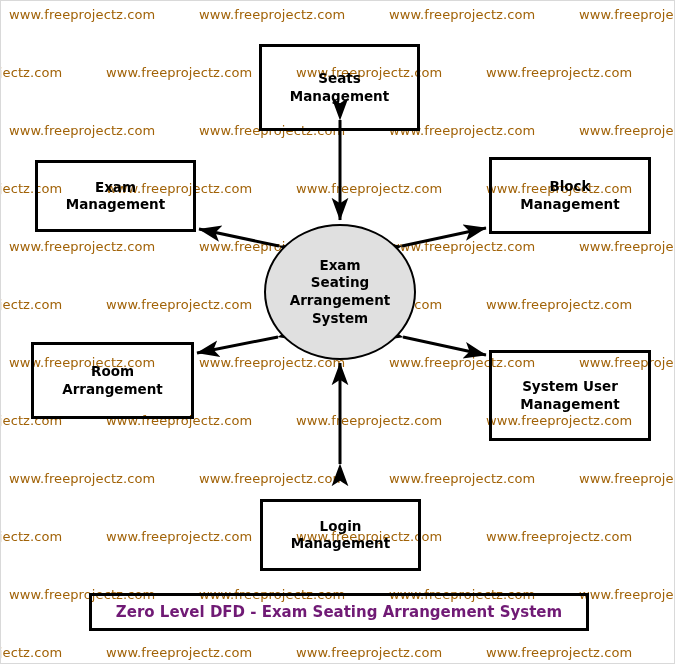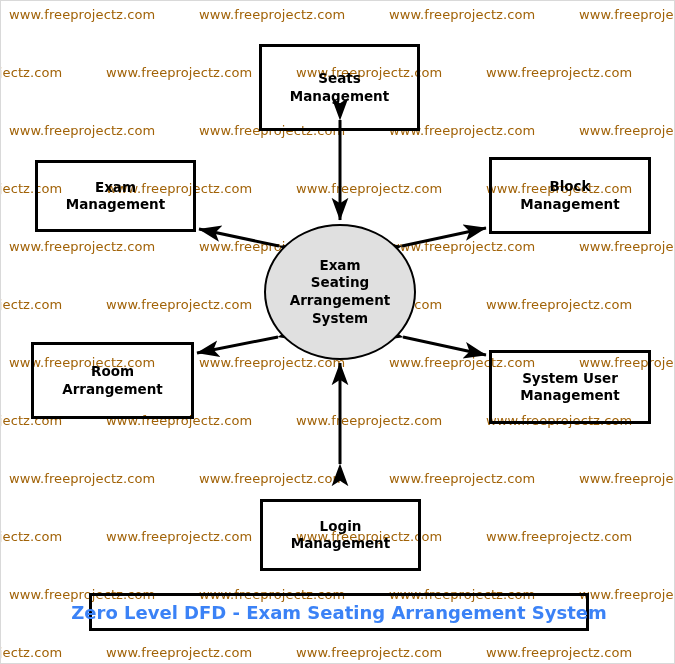--- a/index.html
+++ b/index.html
@@ -101,23 +101,23 @@
     width: 500px;
     height: 38px;
     border: 3px solid #000000;
     background: transparent;
     display: flex;
     align-items: center;
     justify-content: center;
     box-sizing: border-box;
   }
   #caption-text {
-    font-size: 18px;
+    font-size: 15px;
     font-weight: bold;
-    color: #3b82f6;
+    color: #701a75;
     white-space: nowrap;
   }
 </style>
 </head>
 <body>
 
 <div id="canvas">
 
   <div id="watermark-layer">
       <span class="wm" style="left: 8px; top: 6px;">www.freeprojectz.com</span>
@@ -212,21 +212,21 @@
     <div class="entity-box" style="left:488px; top:156px; width:162px; height:77px;">
       <span class="entity-label">Block
 Management</span>
     </div>
 
     <div class="entity-box" style="left:30px; top:341px; width:163px; height:77px;">
       <span class="entity-label">Room
 Arrangement</span>
     </div>
 
-    <div class="entity-box" style="left:488px; top:349px; width:162px; height:74px;">
+    <div class="entity-box" style="left:488px; top:349px; width:162px; height:91px;">
       <span class="entity-label">System User
 Management</span>
     </div>
 
     <div class="entity-box" style="left:259px; top:466px; width:161px; height:72px;margin-top:32px;">
       <span class="entity-label">Login
 Management</span>
     </div>
 
     <div id="caption-box">

